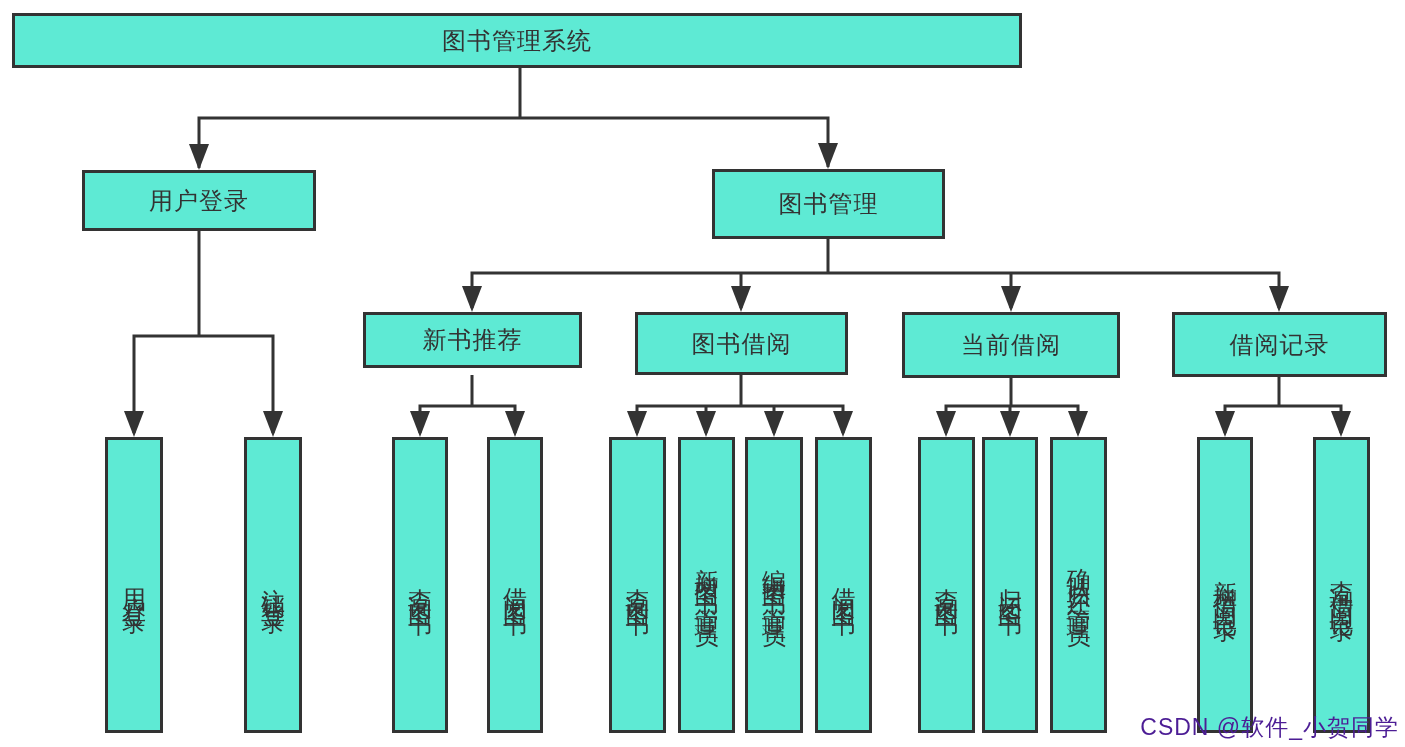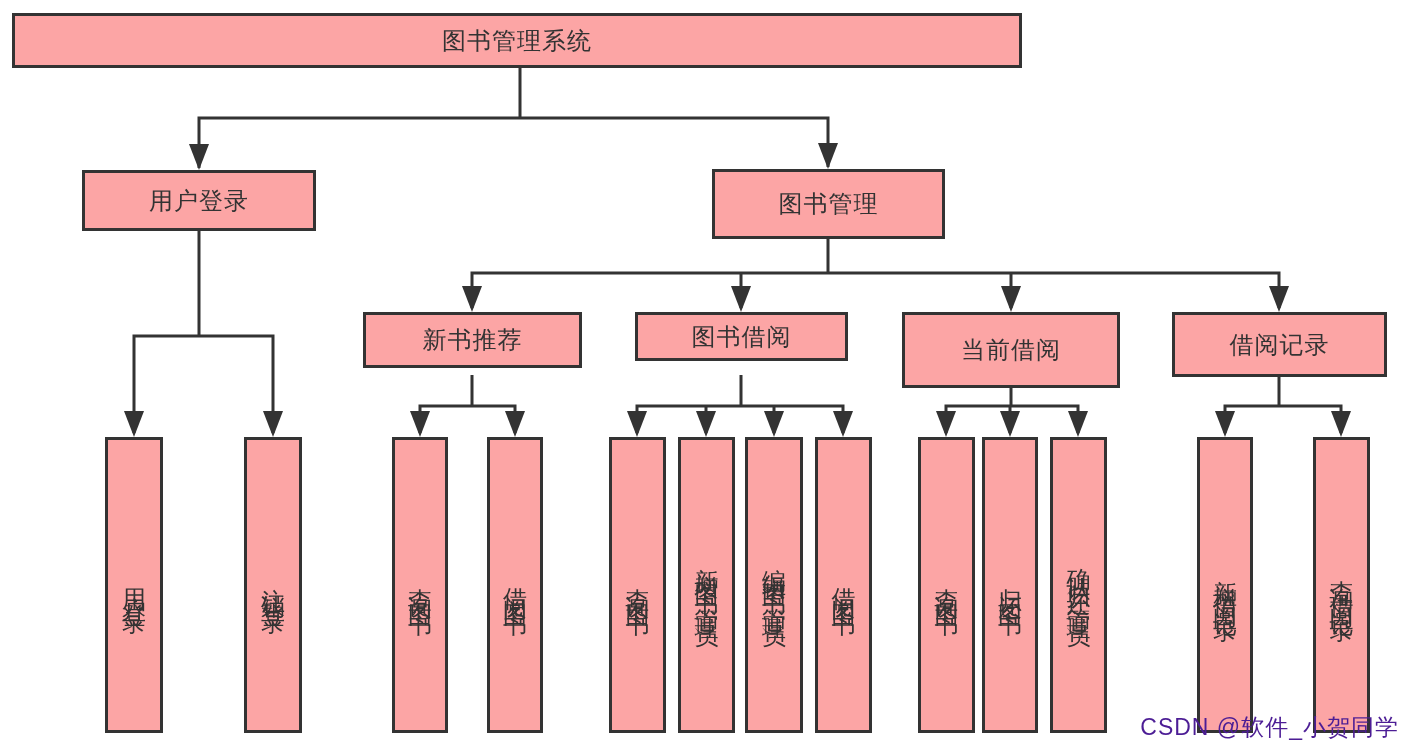--- a/index.html
+++ b/index.html
@@ -14,21 +14,21 @@
     width: 1405px; height: 747px;
     background: #ffffff;
   }
   #connectors {
     position: absolute; left: 0; top: 0;
     width: 1405px; height: 747px;
     z-index: 0;
   }
   .node {
     position: absolute;
-    background: #fca5a5;
+    background: #5eead4;
     border: 3px solid #333333;
     box-sizing: border-box;
     color: #333333;
     display: flex;
     align-items: center;
     justify-content: center;
     z-index: 1;
   }
   .hbox { font-size: 24px; letter-spacing: 1px; white-space: nowrap; }
   .vwrap { }
@@ -93,22 +93,22 @@
     <polygon class="ahead" points="1215,411 1235,411 1225,437"></polygon>
     <polygon class="ahead" points="1331,411 1351,411 1341,437"></polygon>
   </svg>
 
   <div class="node hbox" style="left:12px; top:13px; width:1010px; height:55px;">图书管理系统</div>
 
   <div class="node hbox" style="left:82px; top:170px; width:234px; height:61px;">用户登录</div>
   <div class="node hbox" style="left:712px; top:169px; width:233px; height:70px;">图书管理</div>
 
   <div class="node hbox" style="left:363px; top:312px; width:219px; height:56px;">新书推荐</div>
-  <div class="node hbox" style="left:635px; top:312px; width:213px; height:49px;">图书借阅</div>
-  <div class="node hbox" style="left:902px; top:312px; width:218px; height:76px;">当前借阅</div>
+  <div class="node hbox" style="left:635px; top:312px; width:213px; height:63px;">图书借阅</div>
+  <div class="node hbox" style="left:902px; top:312px; width:218px; height:66px;">当前借阅</div>
   <div class="node hbox" style="left:1172px; top:312px; width:215px; height:65px;">借阅记录</div>
 
   <div class="node vwrap" style="left:105px; top:437px; width:58px; height:296px;">
     <span class="vtext">用户登录</span>
   </div>
   <div class="node vwrap" style="left:244px; top:437px; width:58px; height:296px;">
     <span class="vtext">注销登录</span>
   </div>
 
   <div class="node vwrap" style="left:392px; top:437px; width:56px; height:296px;">

